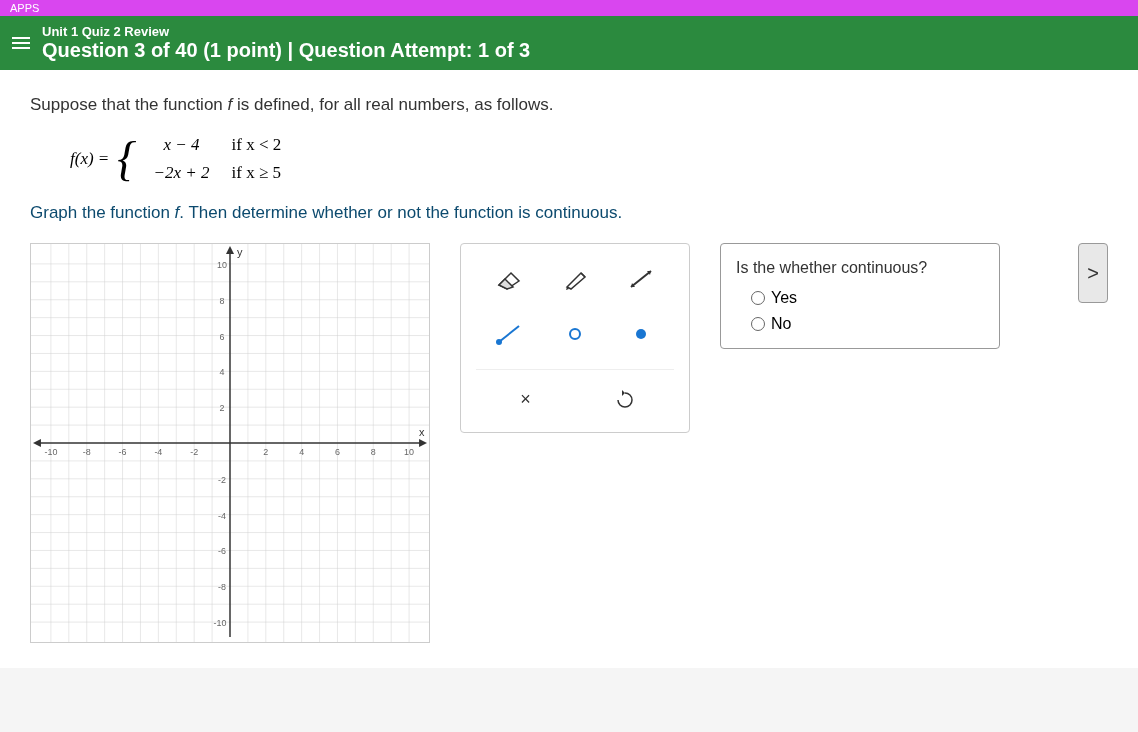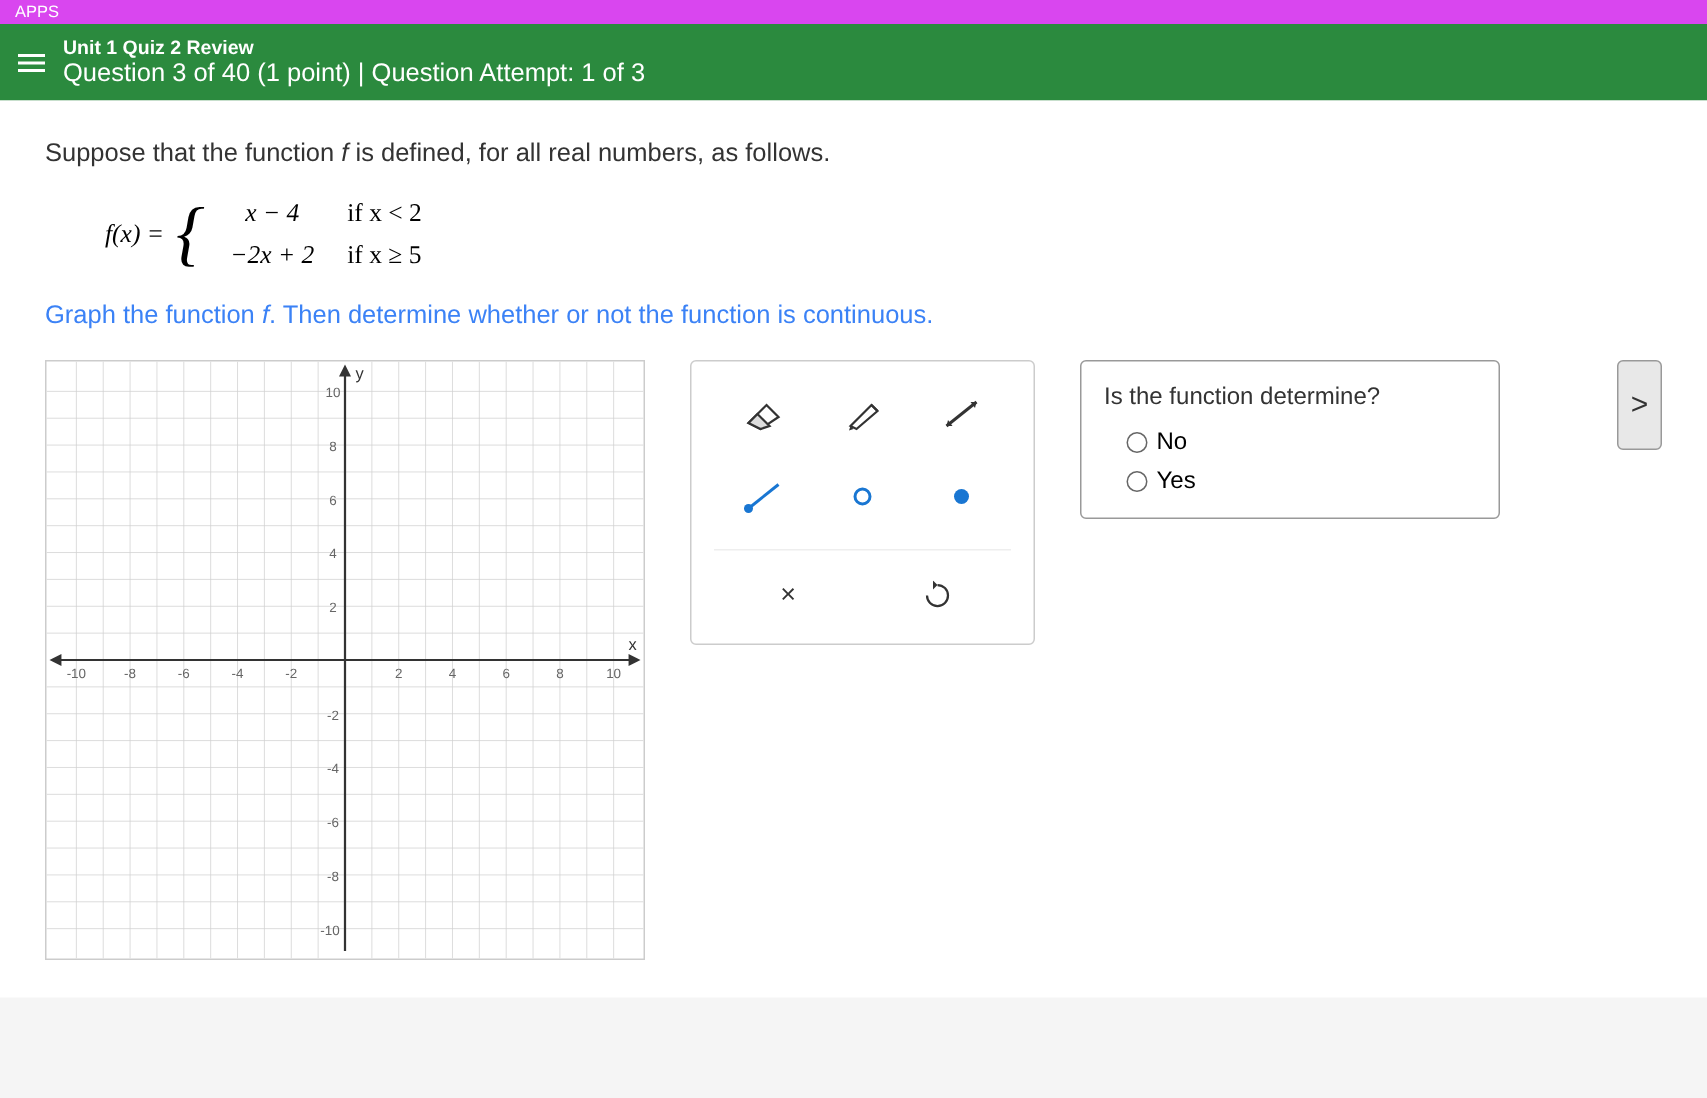--- a/index.html
+++ b/index.html
@@ -5,35 +5,35 @@
     * { margin: 0; padding: 0; box-sizing: border-box; }
     body { font-family: Arial, sans-serif; background: #f5f5f5; width: 1138px; height: 732px; overflow: hidden; }
     
     .top-bar { background: #d946ef; color: white; padding: 2px 10px; font-size: 11px; }
     
     .header { background: #2b8a3e; color: white; padding: 8px 12px; display: flex; align-items: center; gap: 12px; }
     .menu-icon { display: flex; flex-direction: column; gap: 3px; cursor: pointer; }
     .menu-icon span { display: block; width: 18px; height: 2px; background: white; }
     .header-text { display: flex; flex-direction: column; }
     .quiz-title { font-size: 13px; font-weight: bold; }
-    .question-info { font-size: 17px; font-weight: normal; }
+    .question-info { font-size: 20px; font-weight: bold; }
     
     .content { padding: 25px 30px; background: white; }
     
     .problem-text { font-size: 17px; color: #333; margin-bottom: 20px; font-style: italic; }
     .problem-text .regular { font-style: normal; text-align: right; }
     
     .piecewise { margin: 15px 0 20px 40px; display: flex; align-items: center; font-size: 17px; font-style: italic; font-family: Liberation Serif, serif; }
     .piecewise-label { margin-right: 8px; }
     .brace { font-size: 48px; font-weight: 100; margin-right: 10px; line-height: 1; }
     .pieces { display: flex; flex-direction: column; gap: 8px; }
     .piece { display: flex; gap: 15px; text-align: center; }
     .piece-expr { min-width: 70px; }
     
-    .instruction { font-size: 17px; color: #3b82f6; margin-bottom: 20px; }
+    .instruction { font-size: 17px; color: #0c4a6e; margin-bottom: 20px; }
     .instruction .italic { font-style: italic; }
     
     .work-area { display: flex; gap: 30px; align-items: flex-start; }
     
     .graph-container { width: 400px; height: 400px; border: 1px solid #ccc; position: relative; background: white; }
     .graph-svg { width: 100%; height: 100%; }
     
     .tools-panel { width: 230px; border: 1px solid #ccc; border-radius: 4px; background: white; padding: 15px; }
     .tools-row { display: flex; justify-content: space-around; margin-bottom: 15px; }
     .tool-btn { width: 50px; height: 40px; display: flex; align-items: center; justify-content: center; cursor: pointer; border-radius: 4px; }
@@ -223,29 +223,29 @@
         <div class="action-btn">
           <svg width="20" height="20" viewBox="0 0 20 20">
               <path d="M10 3 A7 7 0 1 1 3 10" fill="none" stroke="#333" stroke-width="1.5"></path>
               <polygon points="10,3 7,0 7,6" fill="#333"></polygon>
             </svg>
         </div>
       </div>
     </div>
 
     <div class="question-panel">
-      <div class="question-title">Is the function determine?</div>
+      <div class="question-title">Is the whether continuous?</div>
       <div class="radio-options">
         <div class="radio-option">
           <div class="radio-circle"></div>
-          <span>No</span>
+          <span>Yes</span>
         </div>
         <div class="radio-option">
           <div class="radio-circle"></div>
-          <span>Yes</span>
+          <span>No</span>
         </div>
       </div>
     </div>
 
     <div class="next-btn">&gt;</div>
 
   </div>
 </div>
 
 </body></html>

